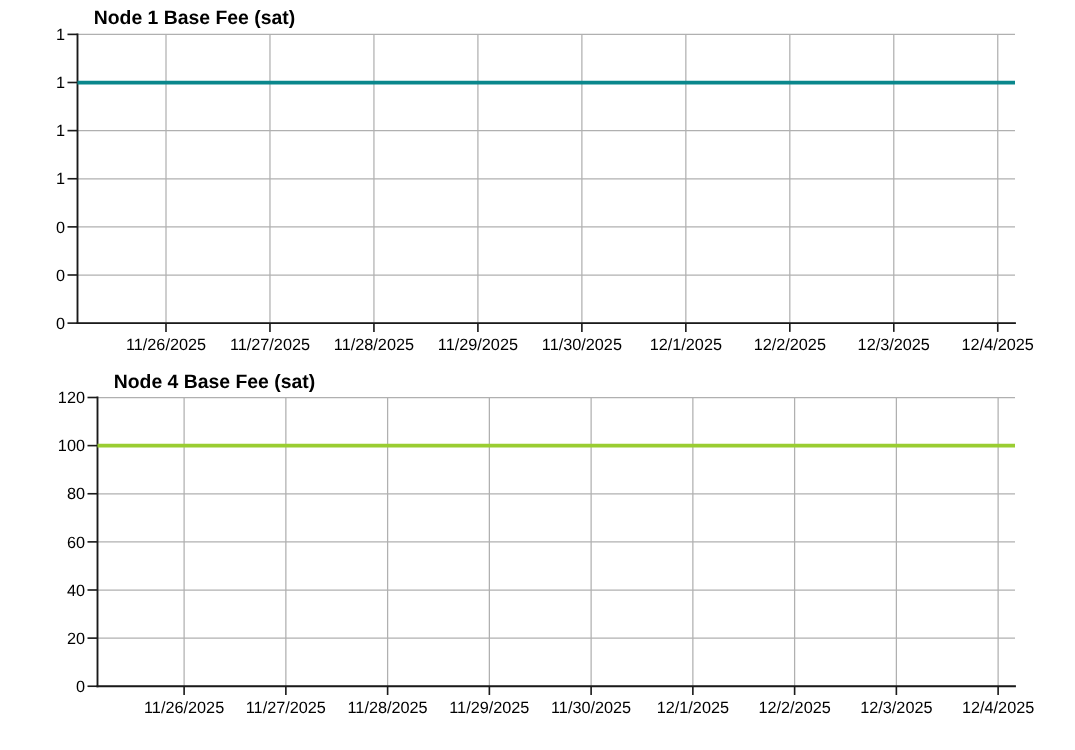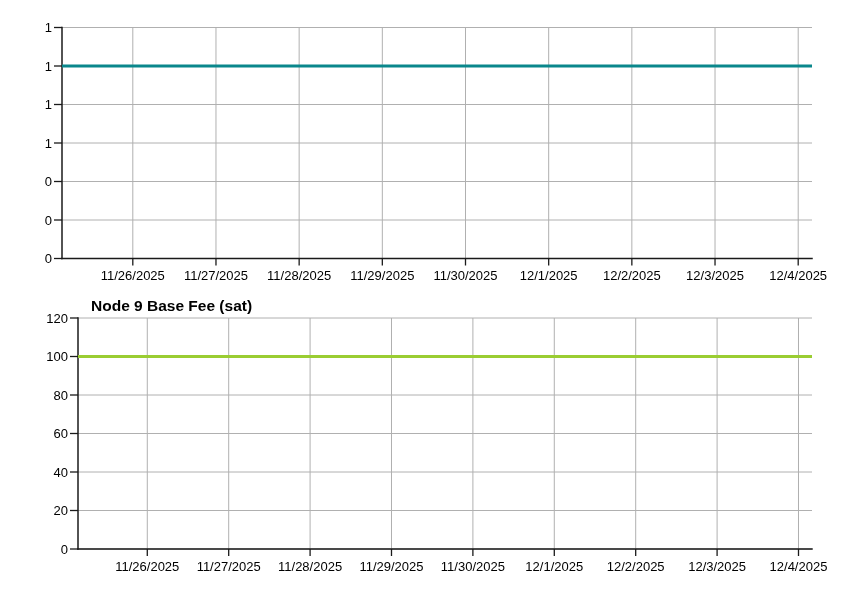--- a/index.html
+++ b/index.html
@@ -32,21 +32,22 @@
   .tick-label {
     font-family: "Liberation Sans", sans-serif;
     font-size: 13px;
     fill: #000000;
   }
 </style>
 </head>
 <body>
 
 <div id="screen">
-  <div class="chart-title" style="left:91px; top:298px;">Node 9 Base Fee (sat)</div>
+  <div class="chart-title" style="left:75px; top:7px;">Node 1 Base Fee (sat)</div>
+  <div class="chart-title" style="left:91px; top:298px;">Node 4 Base Fee (sat)</div>
   <svg id="plot-svg" width="860" height="600">
       <g>
         <line x1="62" y1="27.5" x2="812" y2="27.5" stroke="#b0b0b0" stroke-width="1"></line>
         <line x1="62" y1="66" x2="812" y2="66" stroke="#b0b0b0" stroke-width="1"></line>
         <line x1="62" y1="104.5" x2="812" y2="104.5" stroke="#b0b0b0" stroke-width="1"></line>
         <line x1="62" y1="143" x2="812" y2="143" stroke="#b0b0b0" stroke-width="1"></line>
         <line x1="62" y1="181.5" x2="812" y2="181.5" stroke="#b0b0b0" stroke-width="1"></line>
         <line x1="62" y1="220" x2="812" y2="220" stroke="#b0b0b0" stroke-width="1"></line>
         <line x1="62" y1="258.5" x2="812" y2="258.5" stroke="#b0b0b0" stroke-width="1"></line>
         <line x1="132.8" y1="27.5" x2="132.8" y2="258.5" stroke="#b0b0b0" stroke-width="1"></line>

